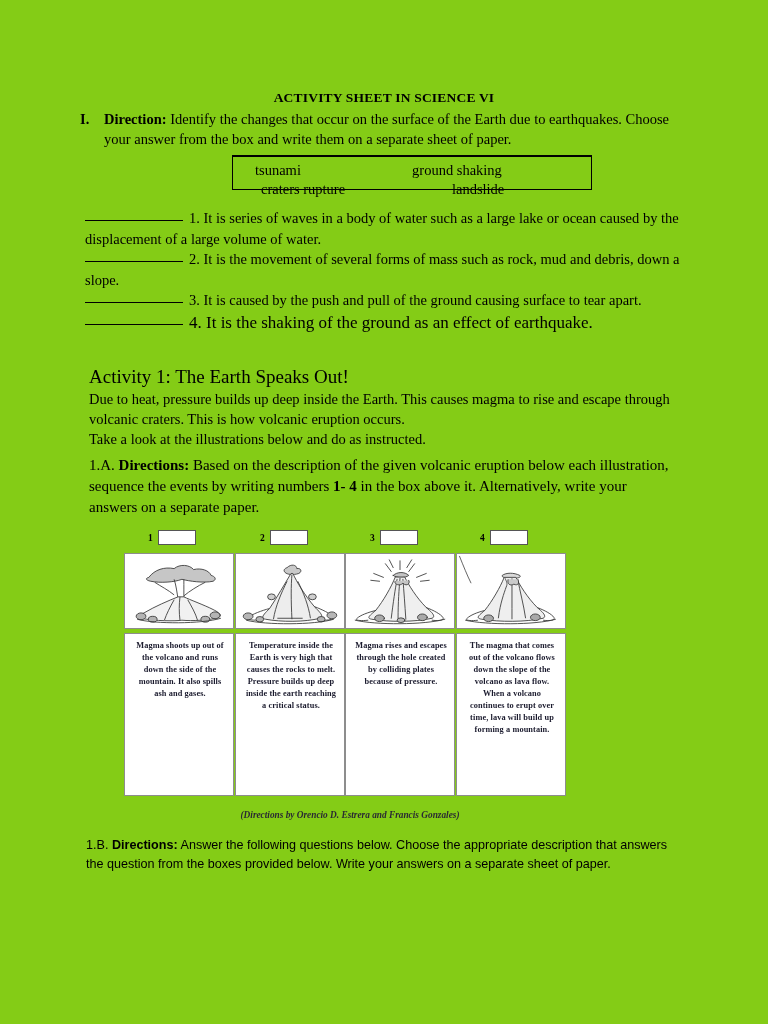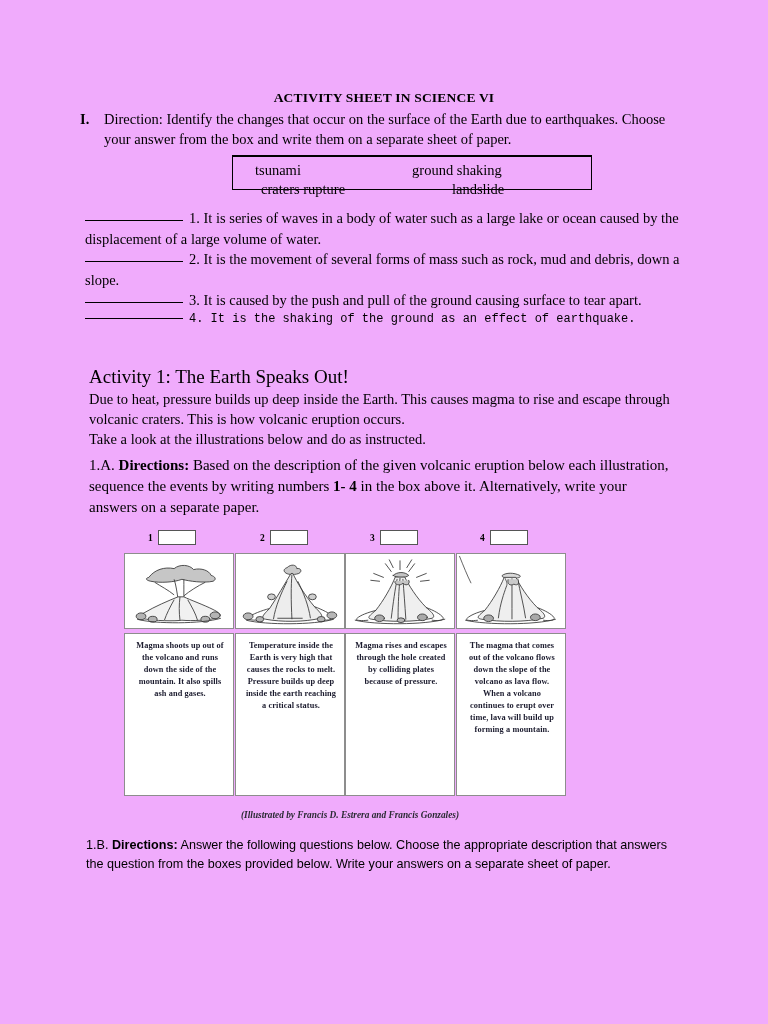--- a/index.html
+++ b/index.html
@@ -4,21 +4,21 @@
 <style>
   html, body {
     margin: 0;
     padding: 0;
     background: #ffffff;
   }
   .page {
     position: relative;
     width: 768px;
     height: 1024px;
-    background: #f0abfc;
+    background: #84cc16;
     overflow: hidden;
     font-family: "Liberation Serif", serif;
     color: #000000;
   }
 
   
   .doc-title {
     position: absolute;
     left: 0; right: 0;
     top: 90px;
@@ -40,21 +40,21 @@
   .direction-block .roman {
     position: absolute;
     left: 0;
     top: 0;
     font-weight: bold;
   }
   .direction-block .dir-body {
     margin-left: 24px;
     text-indent: 0;
   }
-  .direction-block b { font-weight: normal; }
+  .direction-block b { font-weight: bold; }
 
   
   .word-box {
     position: absolute;
     left: 232px;
     top: 155px;
     width: 360px;
     height: 35px;
     border-top: 2.5px solid #000;
     border-left: 1px solid #000;
@@ -86,22 +86,22 @@
   }
   .item { margin: 0; }
   .blank {
     display: inline-block;
     width: 98px;
     border-bottom: 1px solid #000;
     vertical-align: 2px;
     margin-right: 6px;
   }
   .item-4 {
-    font-family: Liberation Mono, monospace;
-    font-size: 12px;
+    font-family: Liberation Serif, serif;
+    font-size: 17px;
   }
   .item-4 .blank { vertical-align: 3px; }
 
   
   .activity-head {
     position: absolute;
     left: 89px;
     top: 366px;
     font-family: "Liberation Serif", serif;
     font-weight: normal;
@@ -398,20 +398,20 @@
               <ellipse cx="80" cy="65" rx="5" ry="3.4" fill="#a9a9a9"></ellipse>
               <path d="M8 68 C30 73, 80 73, 101 67"></path>
             </g>
           </svg>
         </div>
         <div class="desc-box">The magma that comes out of the volcano flows down the slope of the volcano as lava flow. When a volcano continues to erupt over time, lava will build up forming a mountain.</div>
       </div>
 
     </div>
 
-    <div class="illus-caption">(Illustrated by Francis D. Estrera and Francis Gonzales)</div>
+    <div class="illus-caption">(Directions by Orencio D. Estrera and Francis Gonzales)</div>
   </div>
 
   <div class="dir-1b">
     <span>1.B.</span><b> Directions:</b><span> Answer the following questions below. Choose the appropriate description that answers the question from the boxes provided below. Write your answers on a separate sheet of paper.</span>
   </div>
 
 </div>
 
 </body></html>

